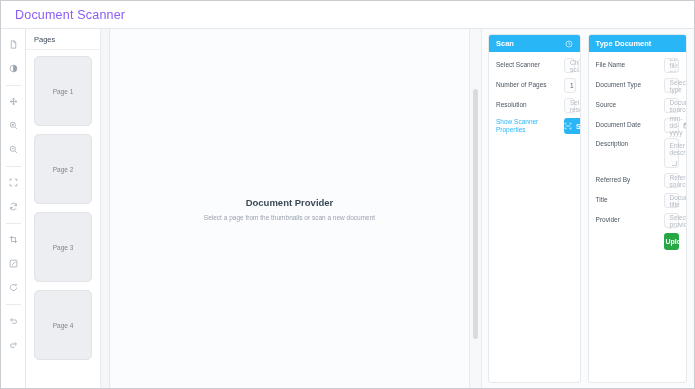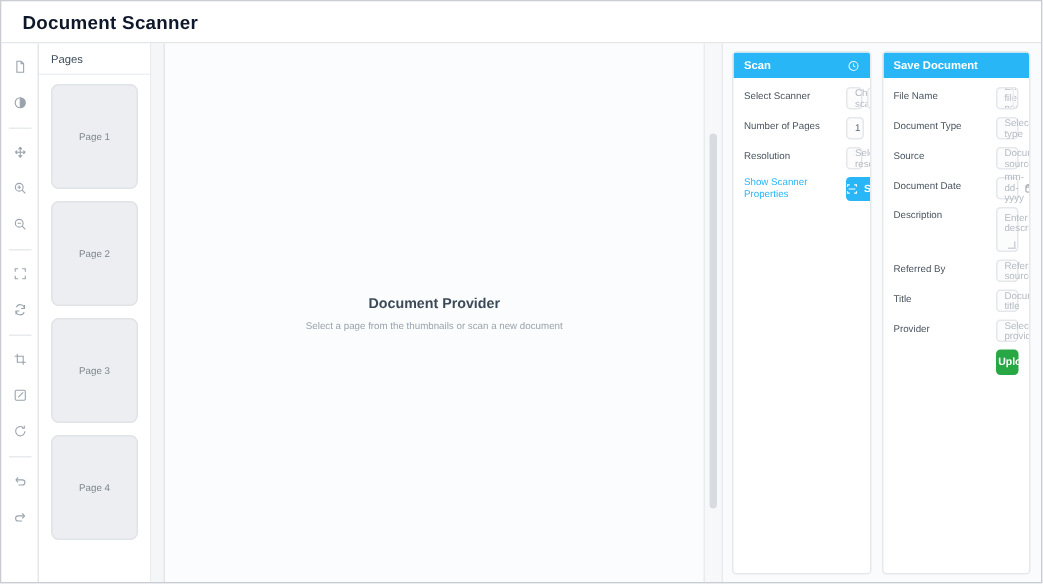--- a/index.html
+++ b/index.html
@@ -18,23 +18,23 @@
   }
   
   .titlebar {
     height: 28px; min-height: 28px;
     background: #ffffff;
     border-bottom: 1px solid #e4e7ea;
     display: flex; align-items: center;
     padding-left: 14px;
   }
   .titlebar .app-title {
-    color: #0f172a;
+    color: #8b5cf6;
     font-size: 12.5px;
-    font-weight: bold;
+    font-weight: normal;
     letter-spacing: .2px;
   }
   
   .body-row { flex: 1; display: flex; min-height: 0; }
 
   
   .toolrail {
     width: 25px; min-width: 25px;
     background: #ffffff;
     border-right: 1px solid #e4e7ea;
@@ -469,21 +469,21 @@
                 <span>Scan</span>
               </div>
             </div>
           </div>
 
         </div>
       </div>
 
       <div class="card">
         <div class="card-head">
-          <span>Save Document</span>
+          <span>Type Document</span>
         </div>
         <div class="card-body">
 
           <div class="frow">
             <div class="flabel">File Name</div>
             <div class="fctrl">
               <div class="combo">
                 <span class="c-input">Enter file name</span>
                 <span class="c-sel">
                   <span>PDF</span>

